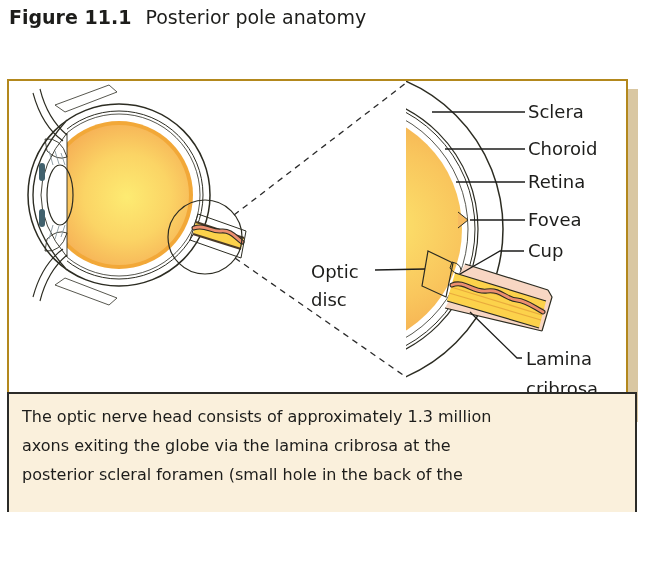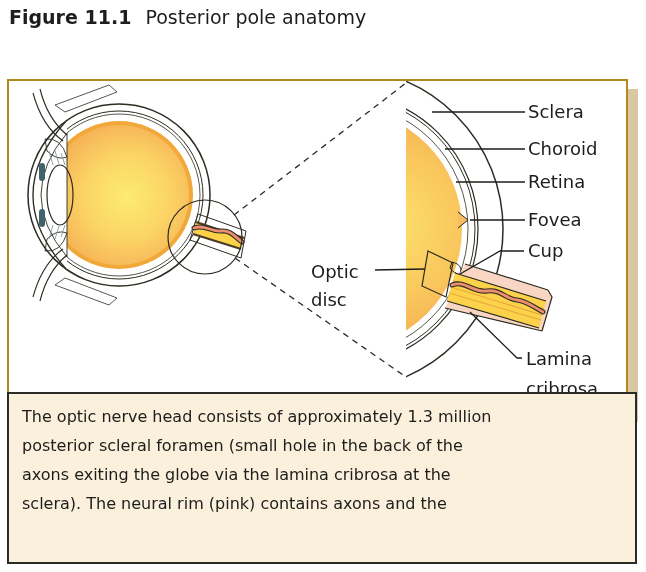--- a/index.html
+++ b/index.html
@@ -1,16 +1,16 @@
 <!DOCTYPE html>
 <html style="--gold-border: #b3881d; --panel-shadow: #d9c7a2; --caption-bg: #faf0dc; --caption-border: #2b2b28; --ink: #1d1d1b; --outline: #2c2c22; --sclera-pink: #f8d6c3; --muscle-pink: #efb3a4; --choroid-gray: #c3ccd2; --retina-amber: #f2a838; --nerve-yellow: #fcd24b; --vessel-salmon: #ec8f70; --cornea-blue: #e4f0f7; --lens-gray: #ebebeb; --ciliary-gray: #8fa7b2; --interior-orange: #f5ad50; --interior-yellow: #fdeb72;"><head>
 <meta charset="utf-8">
 <style>
   html,body{margin:0;padding:0;background:#ffffff;}
-  #stage{position:relative;width:646px;height:572px;background:#fff;overflow:hidden;
+  #stage{position:relative;width:646px;height:512px;background:#fff;overflow:hidden;
          font-family:"DejaVu Sans","Liberation Sans",sans-serif;color:var(--ink,#1d1d1b);}
   #fig-title{position:absolute;left:9px;top:6px;font-size:19px;white-space:nowrap;}
   #fig-title .fig-label{font-weight:bold;margin-right:14px;}
   #figure-panel{position:absolute;left:7px;top:42px;width:617px;height:329px;
       background:#fff;border:2px solid var(--gold-border,#b3881d);
       box-shadow:10px 10px 0 0 var(--panel-shadow,#d9c7a2);margin-top:37px;}
   #figure-panel svg{position:absolute;left:0;top:0;}
   #caption-box{position:absolute;left:7px;top:392px;width:600px;height:152px;
       background:var(--caption-bg,#faf0dc);border:2px solid var(--caption-border,#2b2b28);
       padding:8px 13px;}
@@ -171,18 +171,17 @@
           <text class="lbl" x="302" y="225">disc</text>
           <text class="lbl" x="517" y="284">Lamina</text>
           <text class="lbl" x="517" y="314">cribrosa</text>
         </g>
       </g>
     </svg>
   </div>
 
   <div id="caption-box">
     <div class="cap-line">The optic nerve head consists of approximately 1.3 million</div>
+    <div class="cap-line">axons exiting the globe via the lamina cribrosa at the</div>
     <div class="cap-line">posterior scleral foramen (small hole in the back of the</div>
-    <div class="cap-line">axons exiting the globe via the lamina cribrosa at the</div>
-    <div class="cap-line">sclera). The neural rim (pink) contains axons and the</div>
   </div>
 
 </div>
 
 </body></html>

